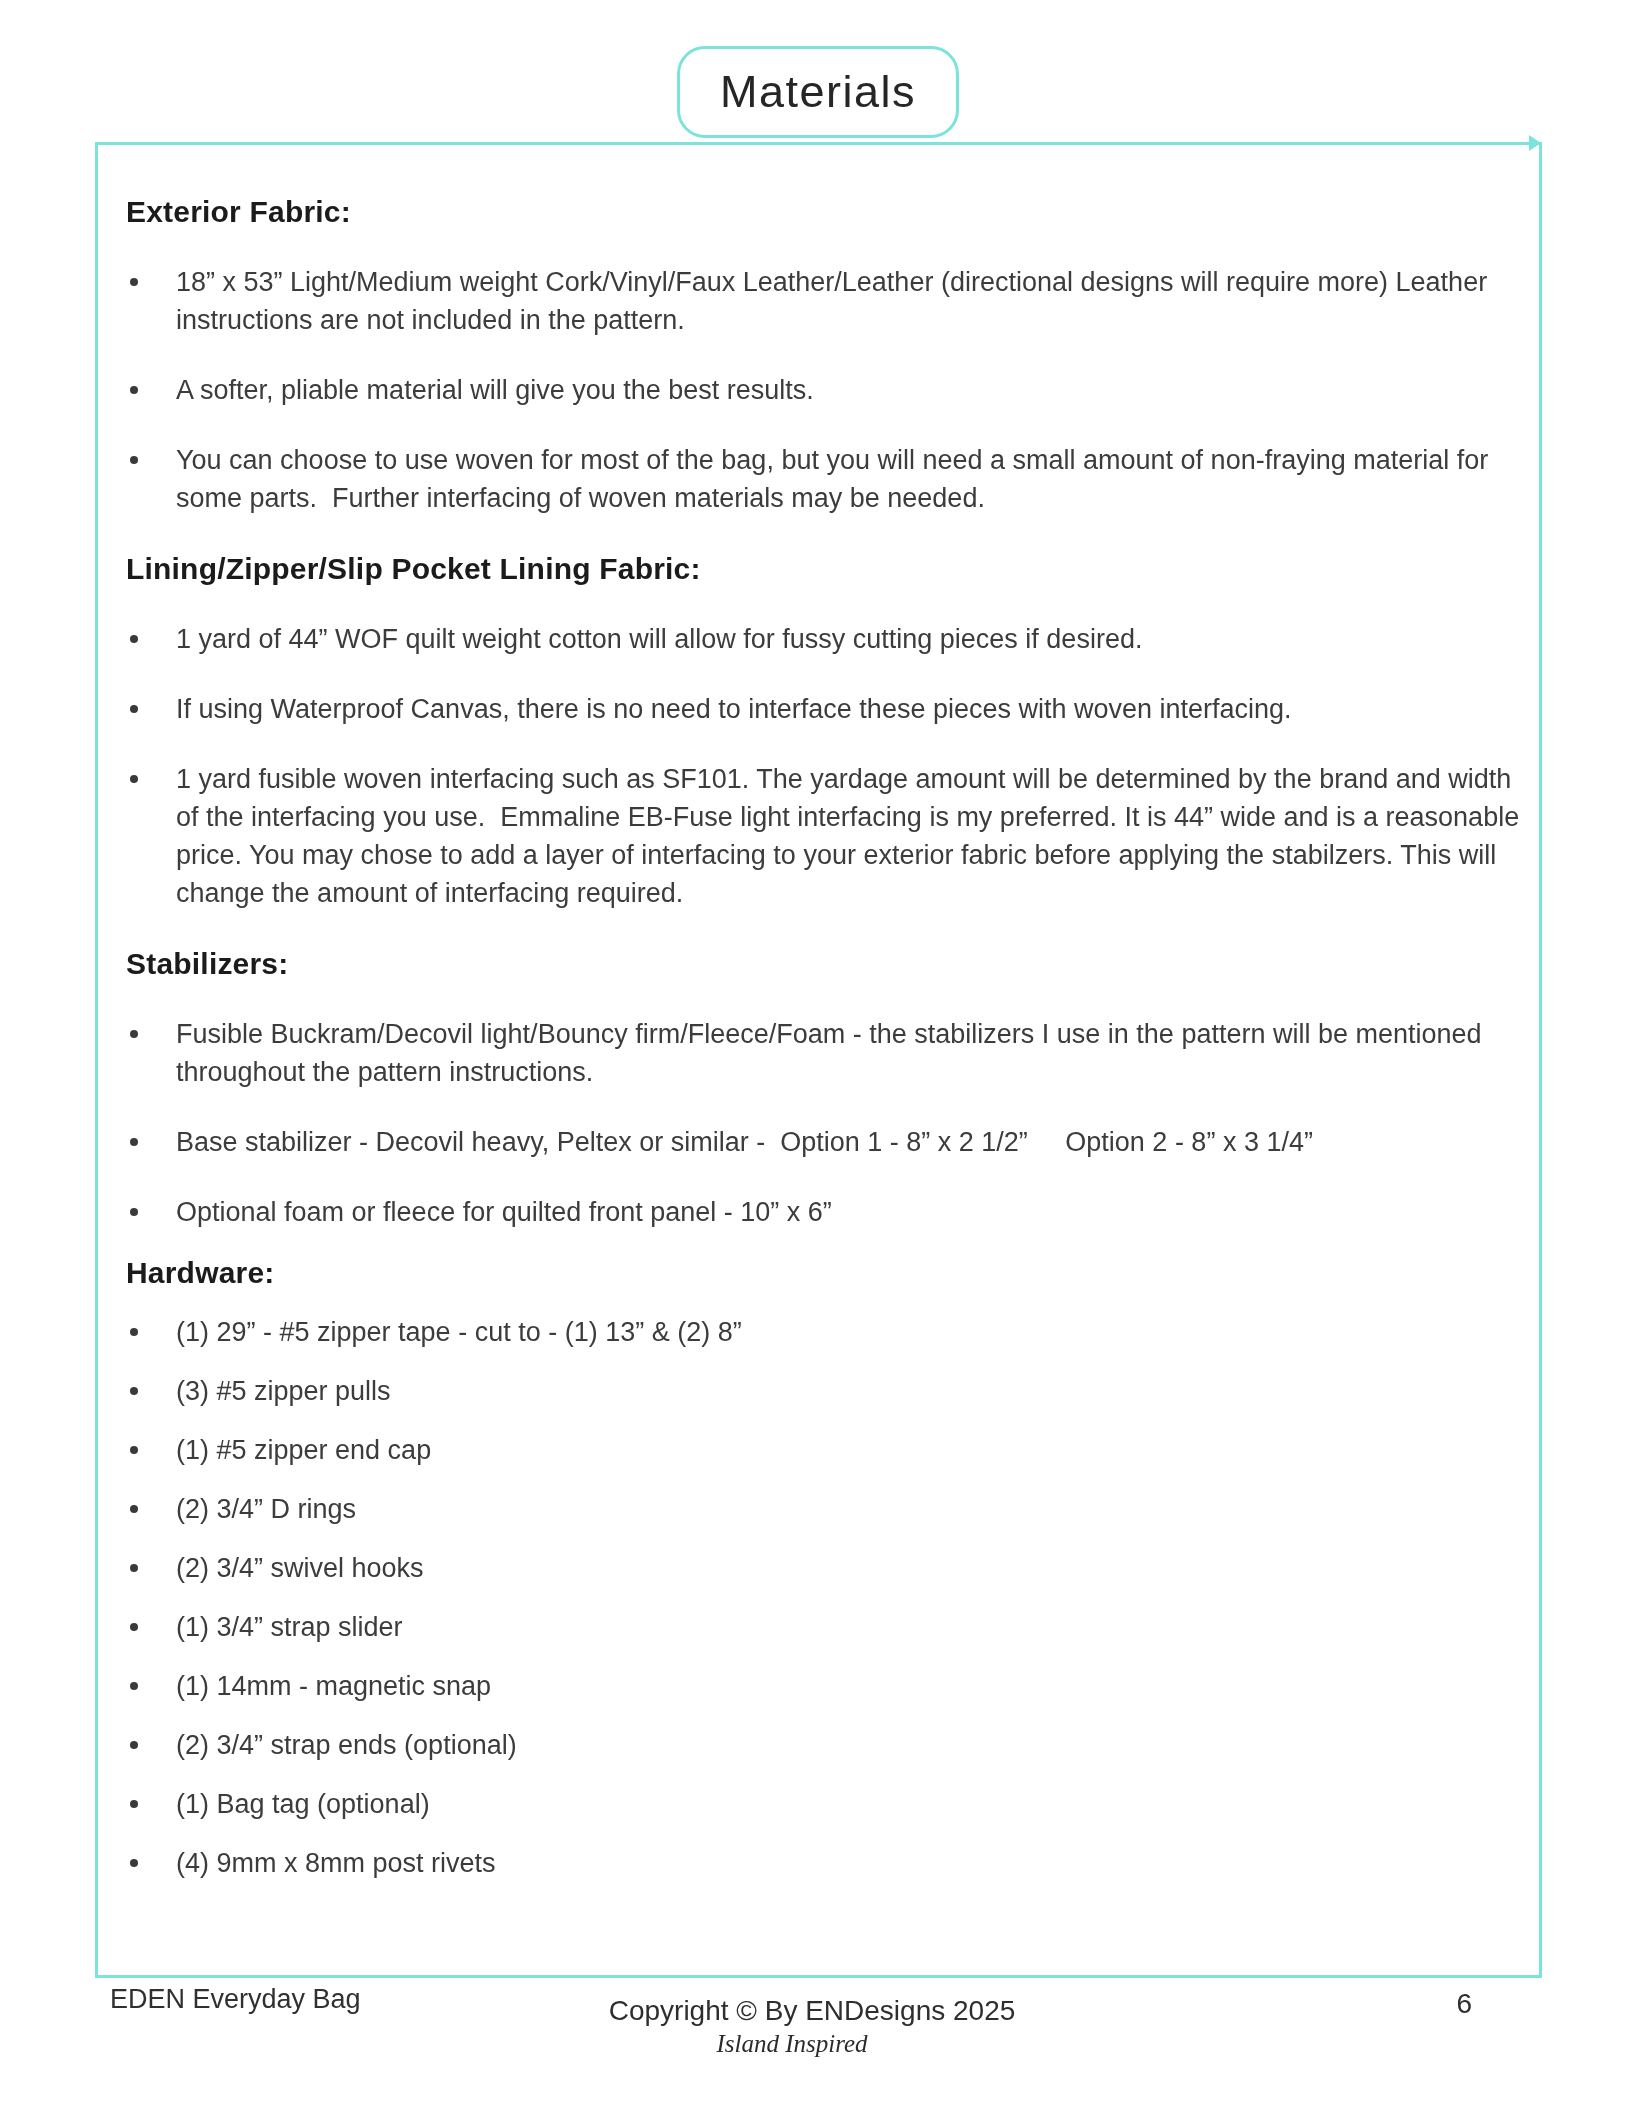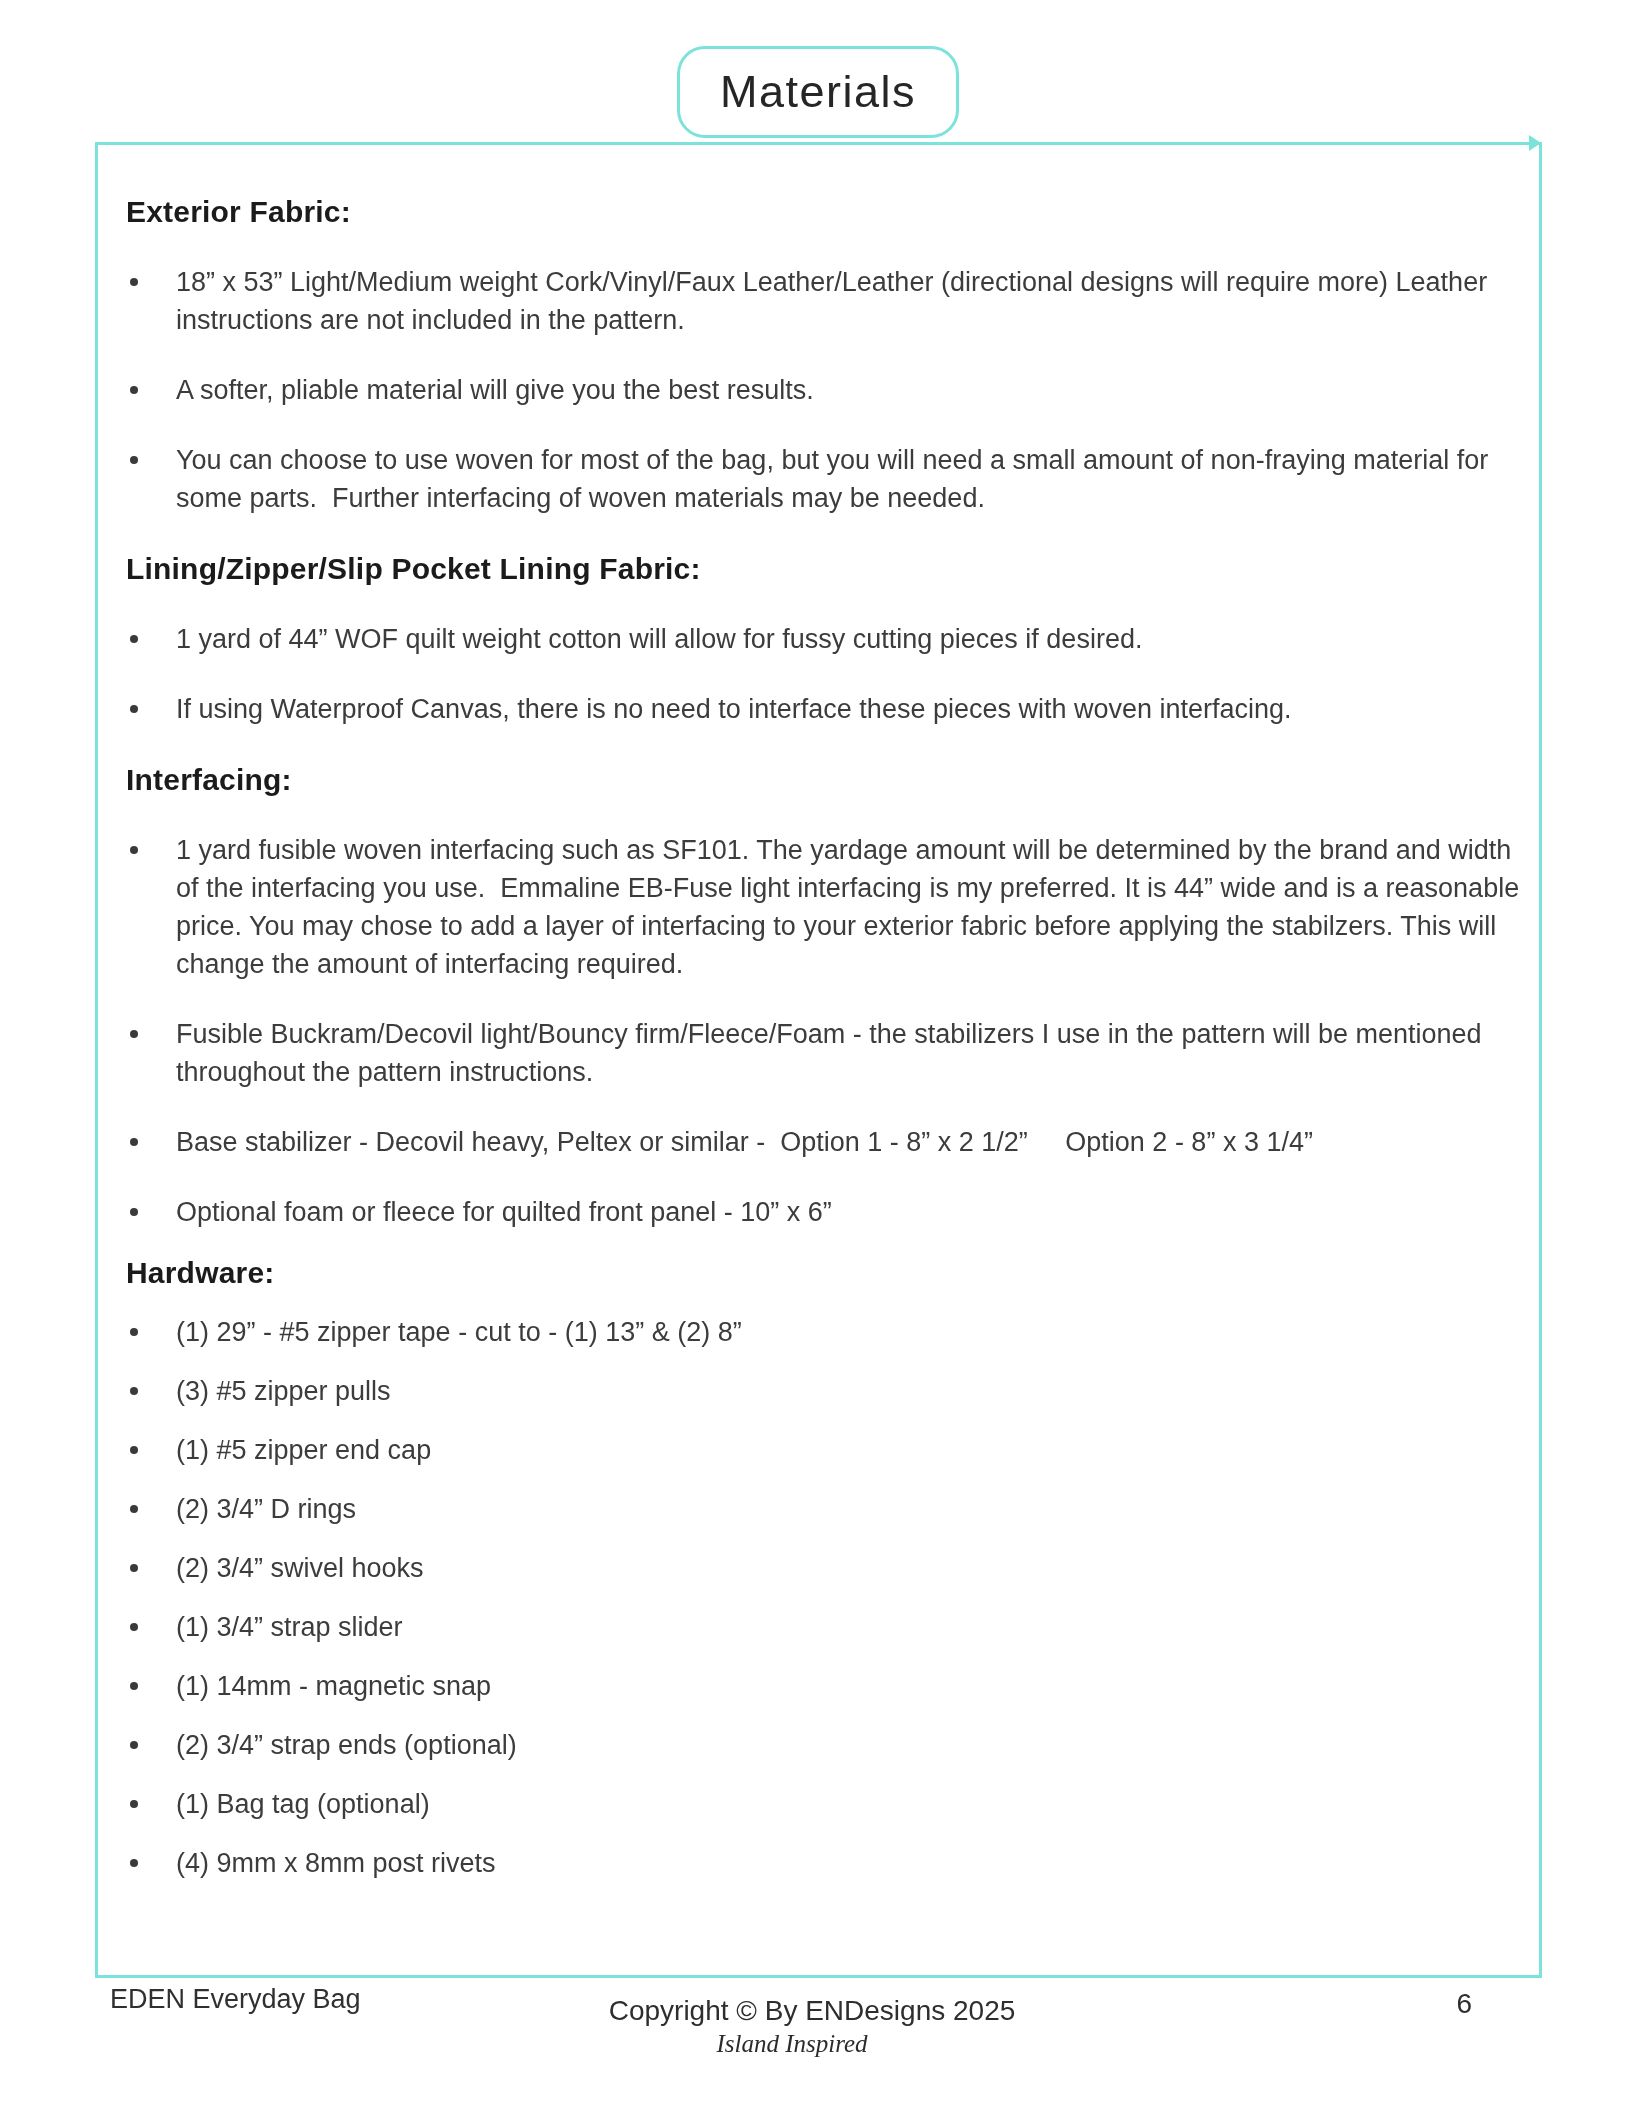--- a/index.html
+++ b/index.html
@@ -182,29 +182,29 @@
               <span class="dot"></span>
               <span class="btext">1 yard of 44” WOF quilt weight cotton will allow for fussy cutting pieces if desired.</span>
             </li>
             <li>
               <span class="dot"></span>
               <span class="btext">If using Waterproof Canvas, there is no need to interface these pieces with woven interfacing.</span>
             </li>
           </ul>
         </section>
         <section class="section">
-          <h2>Interfacing:</h2>
           <ul class="bullets">
             <li>
               <span class="dot"></span>
               <span class="btext">1 yard fusible woven interfacing such as SF101. The yardage amount will be determined by the brand and width of the interfacing you use.  Emmaline EB-Fuse light interfacing is my preferred. It is 44” wide and is a reasonable price. You may chose to add a layer of interfacing to your exterior fabric before applying the stabilzers. This will change the amount of interfacing required.</span>
             </li>
           </ul>
         </section>
         <section class="section">
+          <h2>Stabilizers:</h2>
           <ul class="bullets">
             <li>
               <span class="dot"></span>
               <span class="btext">Fusible Buckram/Decovil light/Bouncy firm/Fleece/Foam - the stabilizers I use in the pattern will be mentioned throughout the pattern instructions.</span>
             </li>
             <li>
               <span class="dot"></span>
               <span class="btext">Base stabilizer - Decovil heavy, Peltex or similar -  Option 1 - 8” x 2 1/2”     Option 2 - 8” x 3 1/4”</span>
             </li>
             <li>

